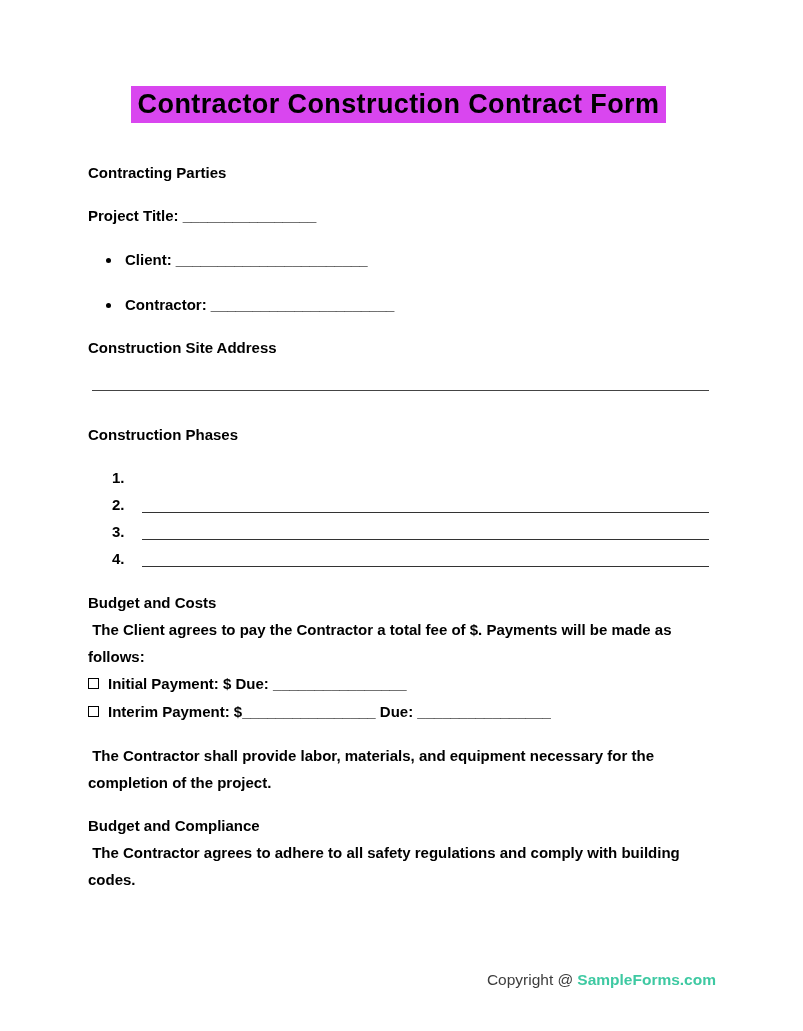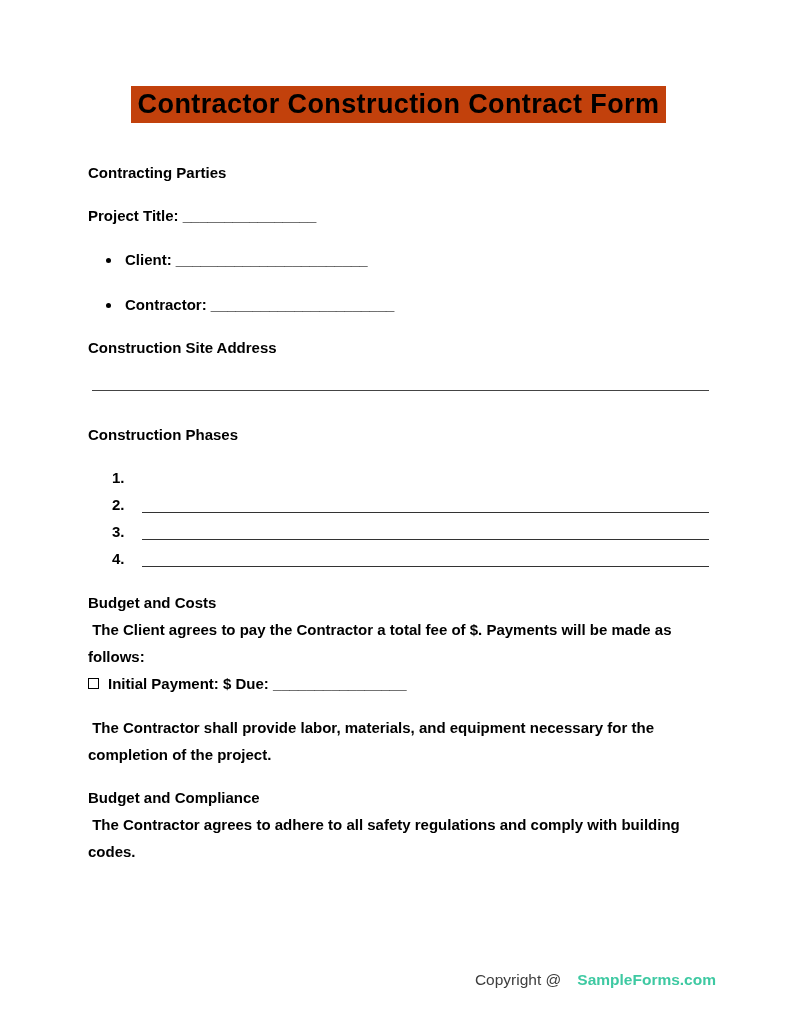--- a/index.html
+++ b/index.html
@@ -11,21 +11,21 @@
     color: #000000;
     font-family: "Liberation Sans", sans-serif;
     position: relative;
     overflow: hidden;
   }
   .page { padding: 86px 94px 0 88px; }
 
   .title-row { text-align: center; margin: 0 0 36px 0; }
   .doc-title {
     display: inline-block;
-    background: #c2410c;
+    background: #d946ef;
     font-size: 27px;
     font-weight: 700;
     padding: 3px 7px;
     letter-spacing: 0.4px;
     margin: 0;
   }
 
   p, .row { font-size: 15px; font-weight: 700; line-height: 27px; margin: 0; }
   .gap { margin-bottom: 16px; }
   .para { white-space: pre-wrap; }
@@ -76,21 +76,21 @@
   }
 
   .footer {
     position: absolute;
     right: 87px;
     bottom: 41px;
     font-size: 15.5px;
     line-height: 20px;
   }
   .copy { color: #3d3d3d; font-weight: 400; }
-  .brand { color: #3ec9a2; font-weight: 700; text-decoration: none; margin-left: 16px; cursor: pointer; }
+  .brand { color: #3ec9a2; font-weight: 700; text-decoration: none; margin-left: 4px; cursor: pointer; }
 </style>
 </head>
 <body>
 
 <div class="page">
 
   <div class="title-row">
     <h1 class="doc-title">Contractor Construction Contract Form</h1>
   </div>
 
@@ -127,20 +127,21 @@
     <div class="phase-row">
       <span class="phase-num">4.</span>
       <span class="phase-line"></span>
     </div>
   </div>
 
   <div class="gap">
     <p>Budget and Costs</p>
     <p class="para"> The Client agrees to pay the Contractor a total fee of $. Payments will be made as follows:</p>
     <p class="check-row"><span class="checkbox"></span><span>Initial Payment: $ Due: ________________</span></p>
+    <p class="check-row"><span class="checkbox"></span><span>Interim Payment: $________________ Due: ________________</span></p>
   </div>
 
   <div class="gap">
     <p class="para"> The Contractor shall provide labor, materials, and equipment necessary for the completion of the project.</p>
   </div>
 
   <div class="gap">
     <p>Budget and Compliance</p>
     <p class="para"> The Contractor agrees to adhere to all safety regulations and comply with building codes.</p>
   </div>

